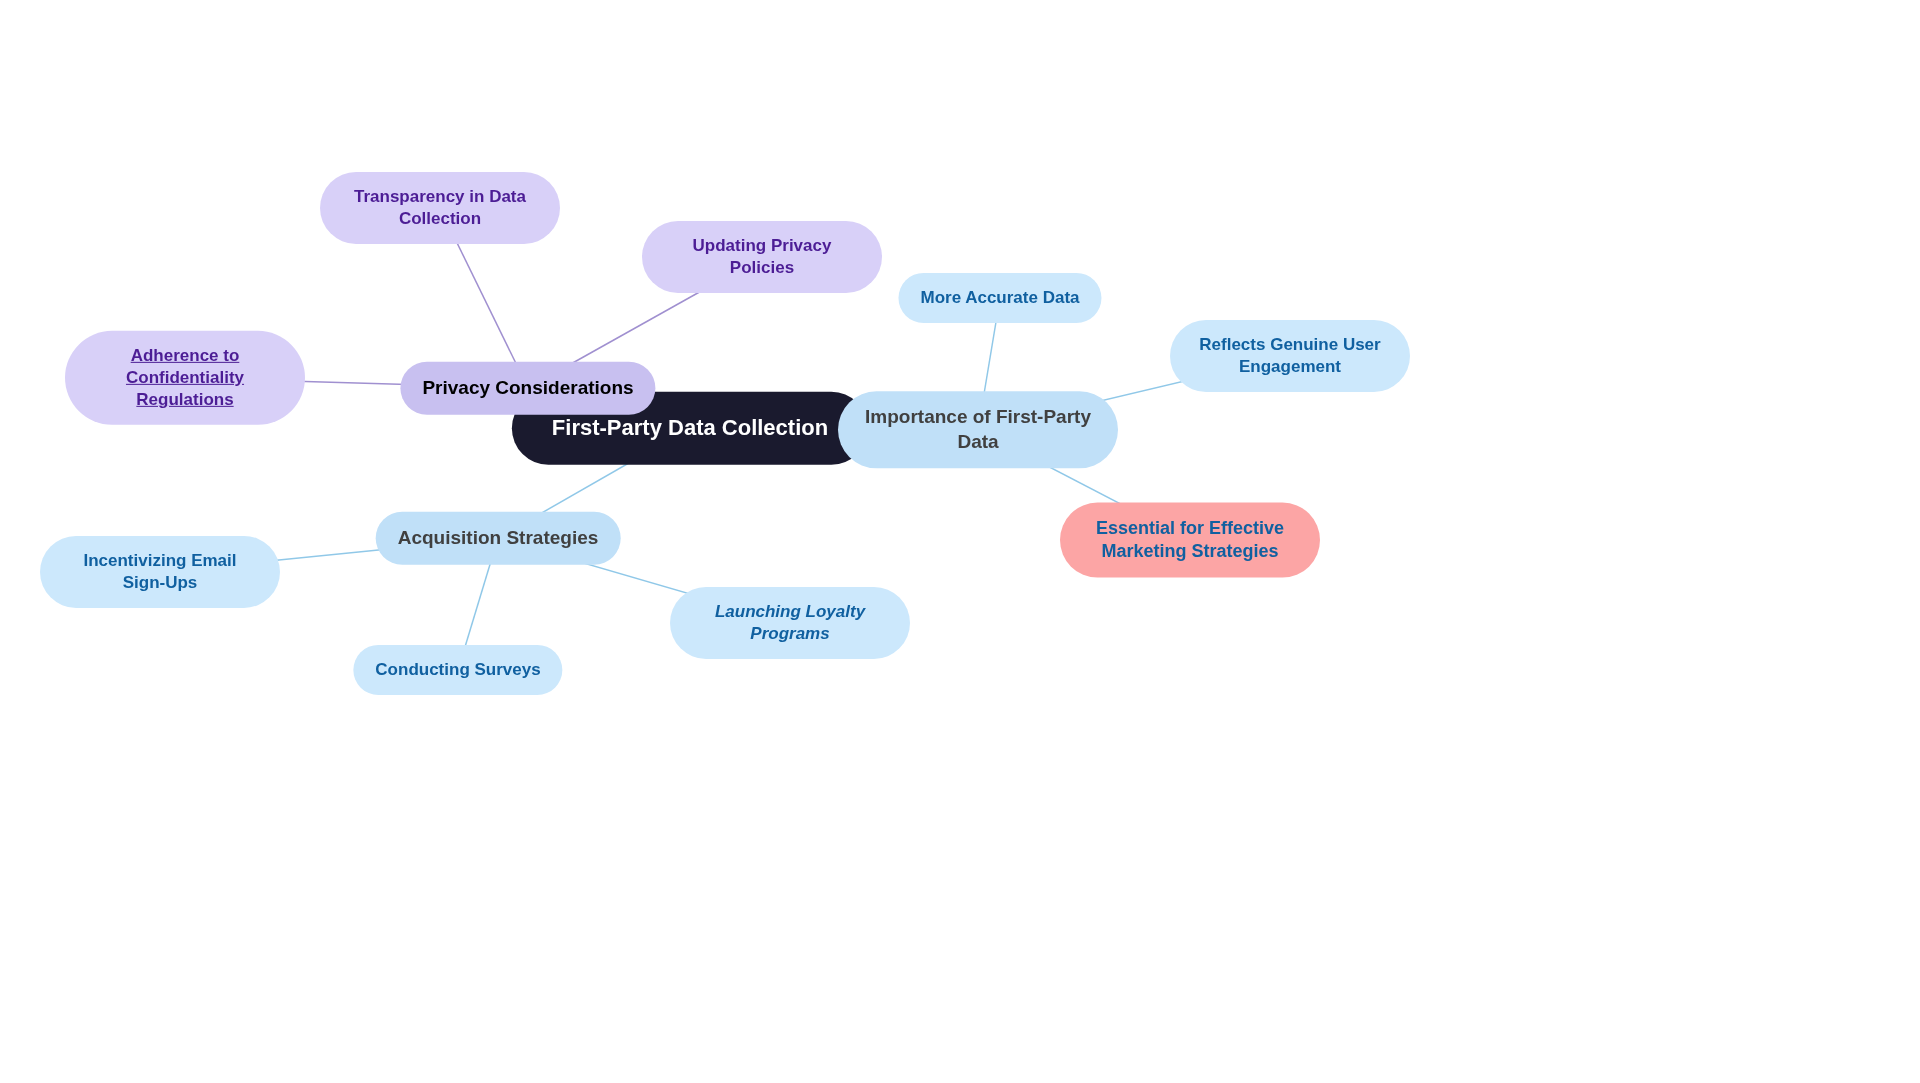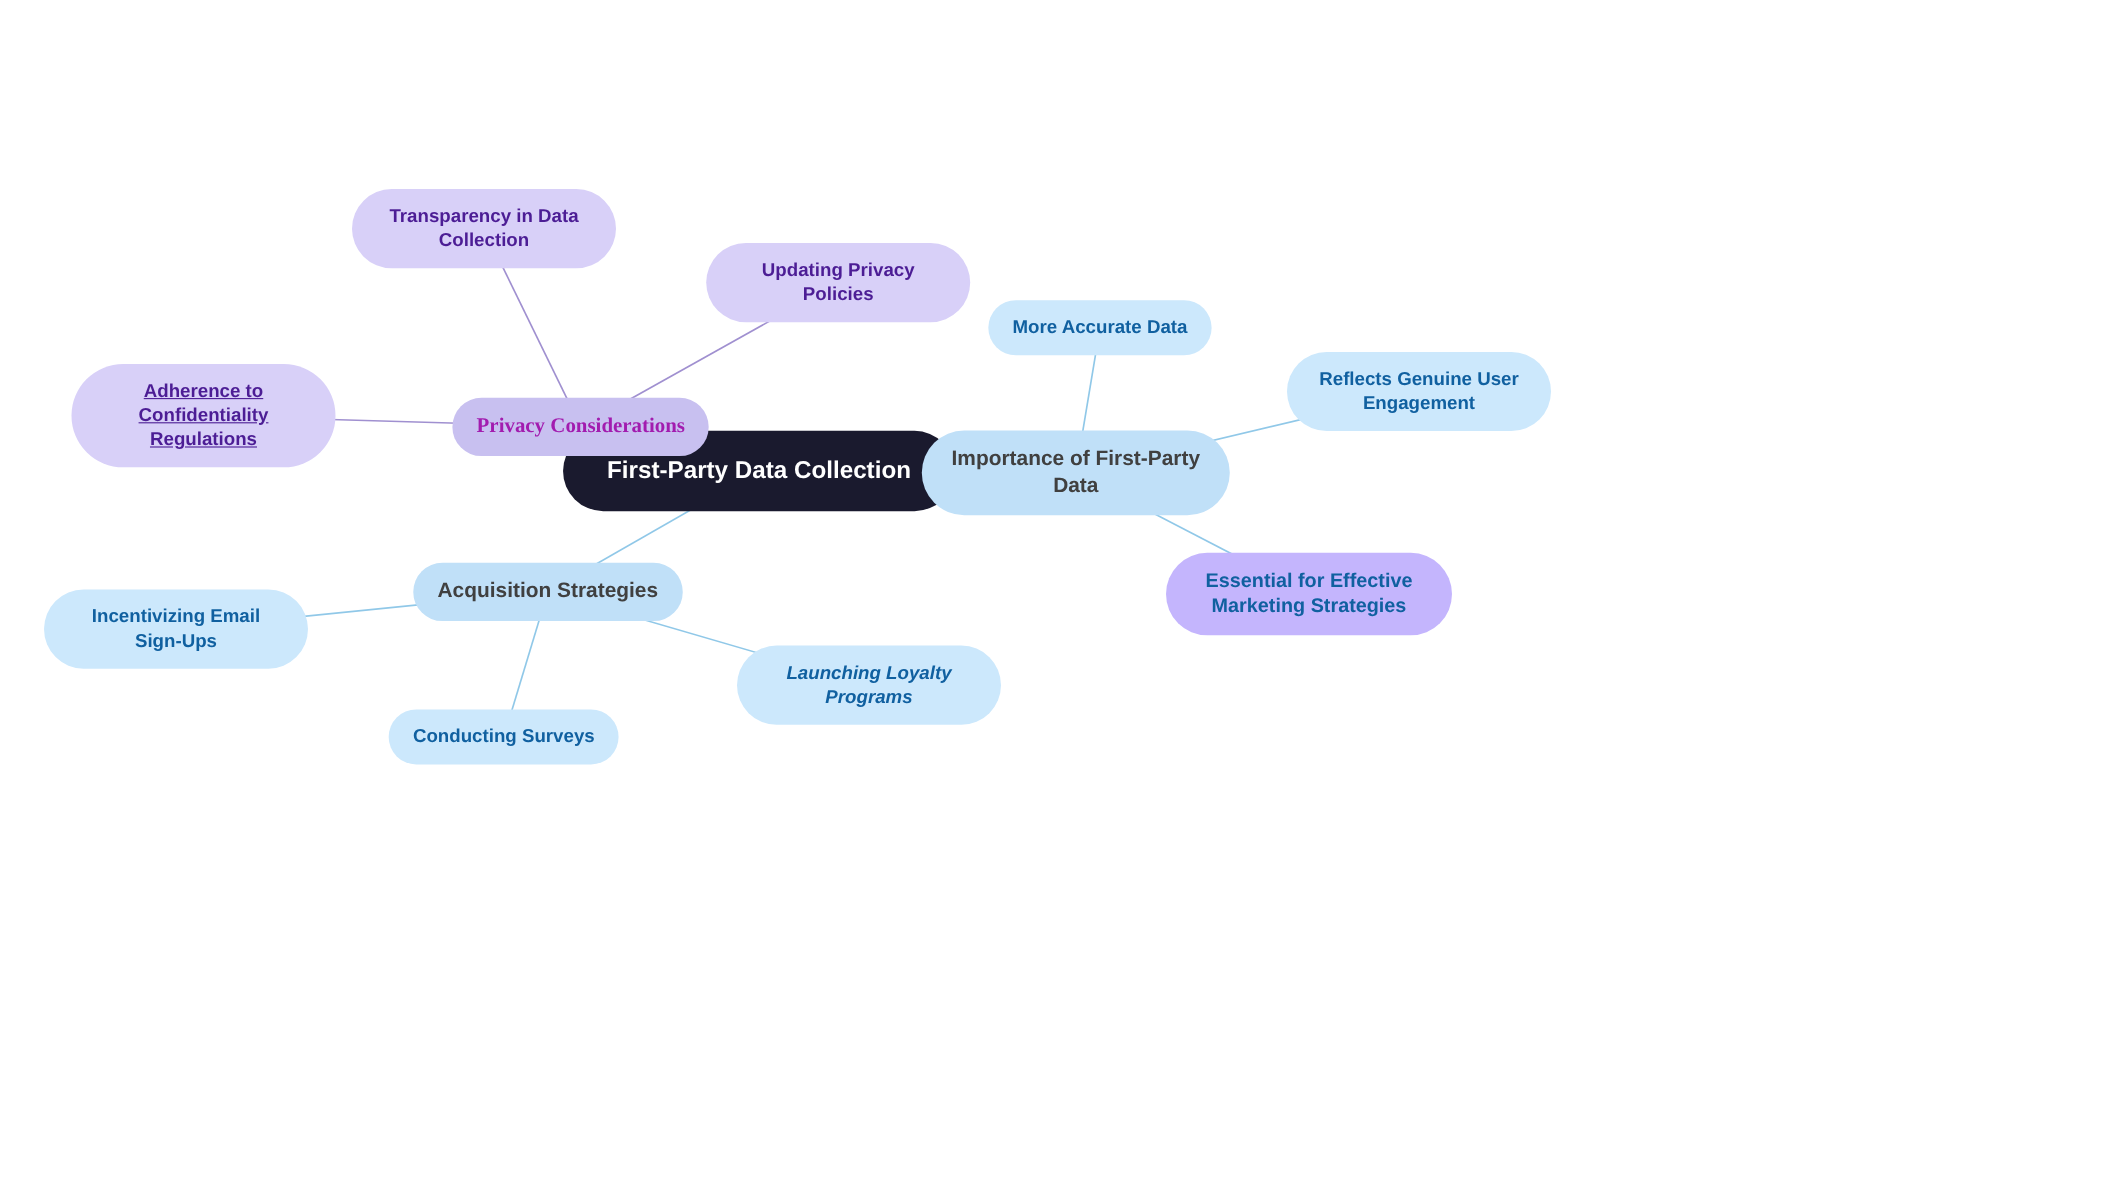--- a/index.html
+++ b/index.html
@@ -39,25 +39,24 @@
       background: #1a1a2e;
       color: #ffffff;
       font-size: 22px;
       padding: 22px 40px;
       border-radius: 50px;
       font-weight: 700;
       align-items: flex-end;
     }
     .node-purple-large {
       background: #c8c0f0;
-      color: #a21caf;
+      color: #000000;
       font-size: 19px;
       min-width: 220px;
       max-width: 260px;
-      font-family: Liberation Serif, serif;
     }
     .node-purple-small {
       background: #d8d0f8;
       color: #4c1d95;
       font-size: 17px;
       min-width: 190px;
       max-width: 240px;
     }
     .node-blue-large {
       background: #c0e0f8;
@@ -67,21 +66,21 @@
       max-width: 280px;
     }
     .node-blue-small {
       background: #cce8fc;
       color: #1060a0;
       font-size: 17px;
       min-width: 180px;
       max-width: 240px;
     }
     .node-blue-medium {
-      background: #c4b5fd;
+      background: #fca5a5;
       color: #1060a0;
       font-size: 18px;
       min-width: 200px;
       max-width: 260px;
     }
   </style>
 </head>
 <body>
 
 <div class="canvas">

